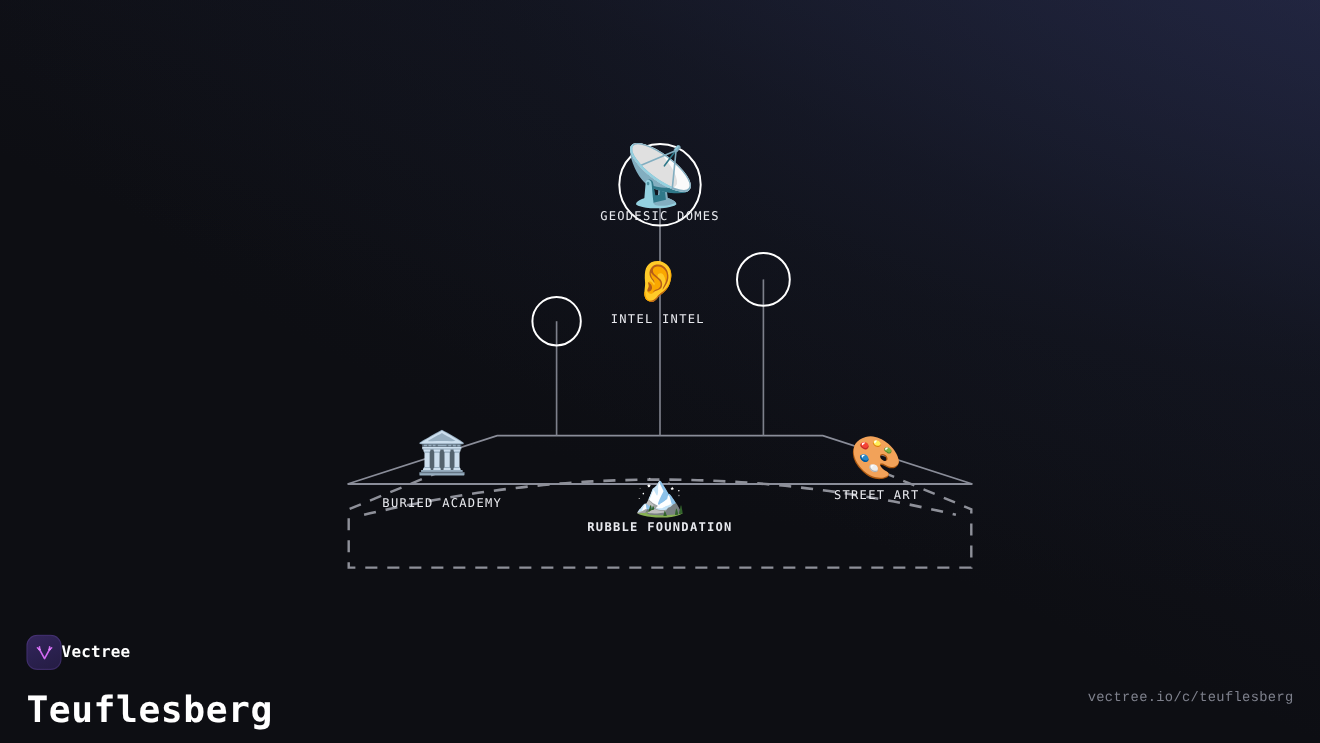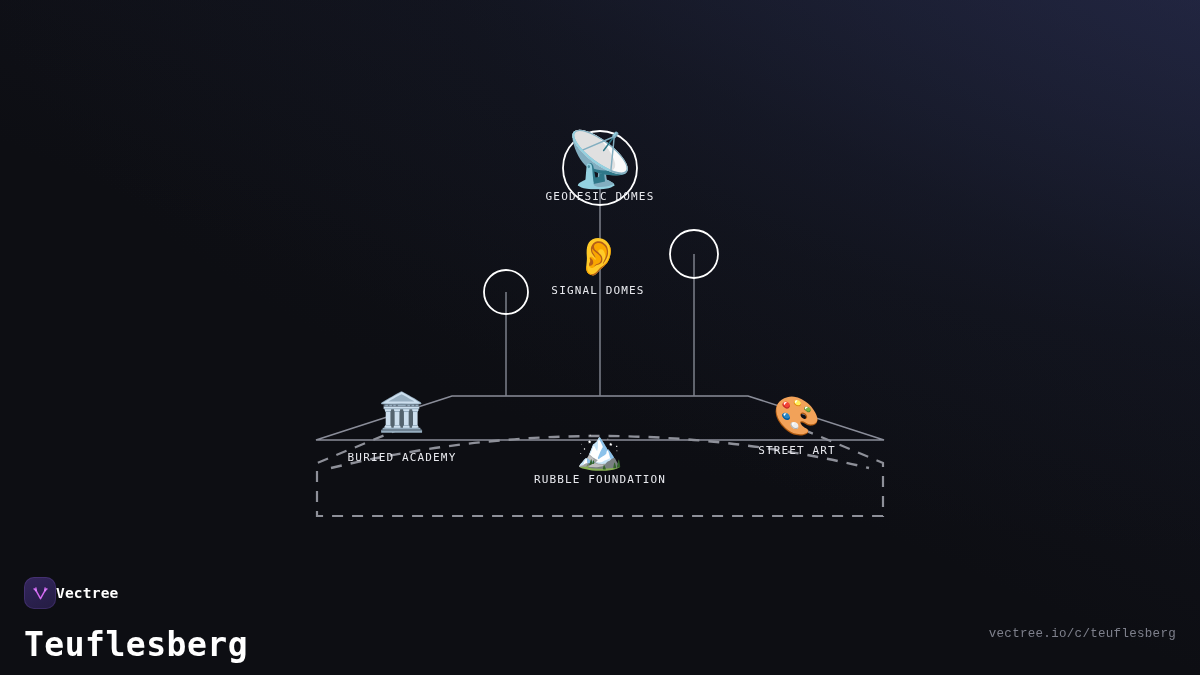--- a/index.html
+++ b/index.html
@@ -57,21 +57,21 @@
   .node.n-ear    { left: 598px; top: 267px; }
   .node.n-ear .glyph { font-size: 37px; }
   .node.n-ear .label { margin-top: 9px; }
 
   .node.n-acad   { left: 402px; top: 428px; }
   .node.n-acad .glyph { font-size: 38px; }
   .node.n-acad .label { margin-top: 20px; }
 
   .node.n-rubble { left: 600px; top: 458px; }
   .node.n-rubble .glyph { font-size: 38px; }
-  .node.n-rubble .label { margin-top: 4px; }
+  .node.n-rubble .label { margin-top: 4px; font-weight: bold; }
 
   .node.n-art    { left: 797px; top: 427px; }
   .node.n-art .glyph { font-size: 38px; }
   .node.n-art .label { margin-top: 9px; }
 
   
   #footer {
     position: absolute; left: 0; bottom: 0;
     width: 1200px; height: 115px;
   }
@@ -129,21 +129,21 @@
     <circle cx="694" cy="254" r="24" fill="none" stroke="#ffffff" stroke-width="1.8"></circle>
   </svg>
 
   <div class="node n-dish">
     <div class="glyph">📡</div>
     <div class="label">GEODESIC DOMES</div>
   </div>
 
   <div class="node n-ear">
     <div class="glyph">👂</div>
-    <div class="label">SIGNAL DOMES</div>
+    <div class="label">INTEL INTEL</div>
   </div>
 
   <div class="node n-acad">
     <div class="glyph">🏛️</div>
     <div class="label">BURIED ACADEMY</div>
   </div>
 
   <div class="node n-rubble">
     <div class="glyph">🏔️</div>
     <div class="label">RUBBLE FOUNDATION</div>

